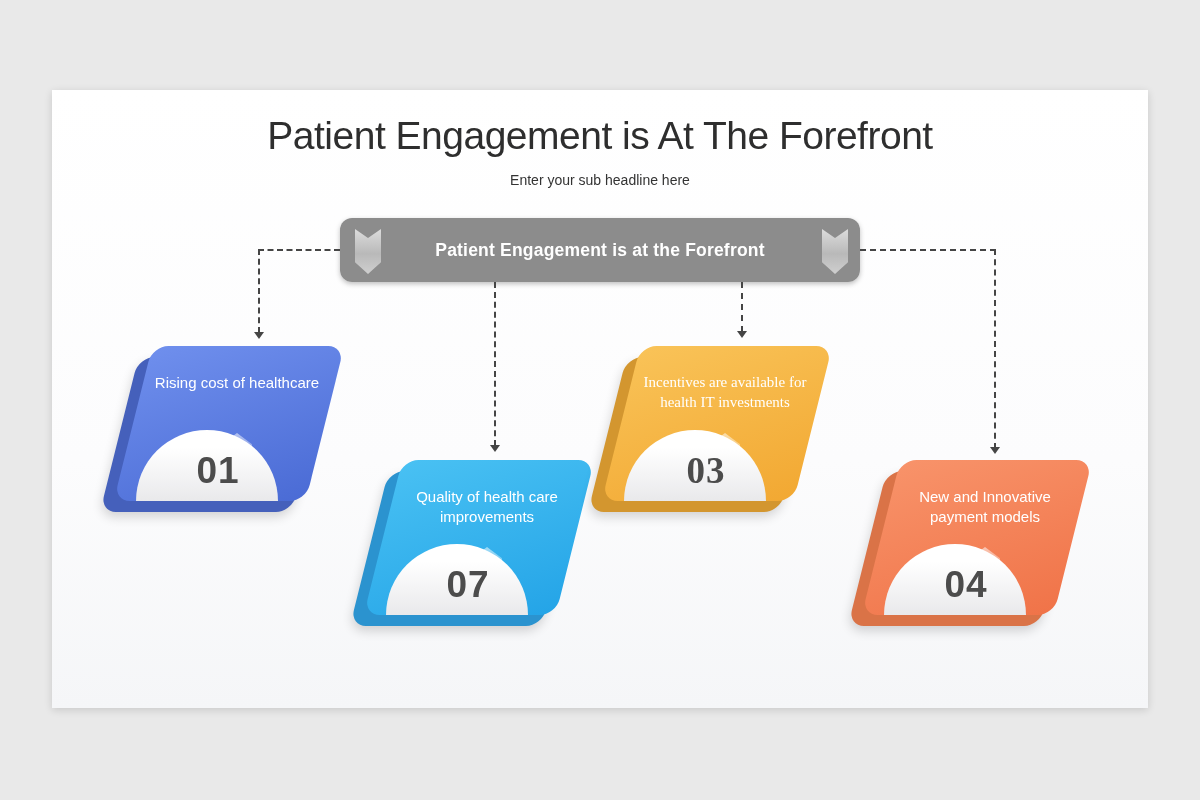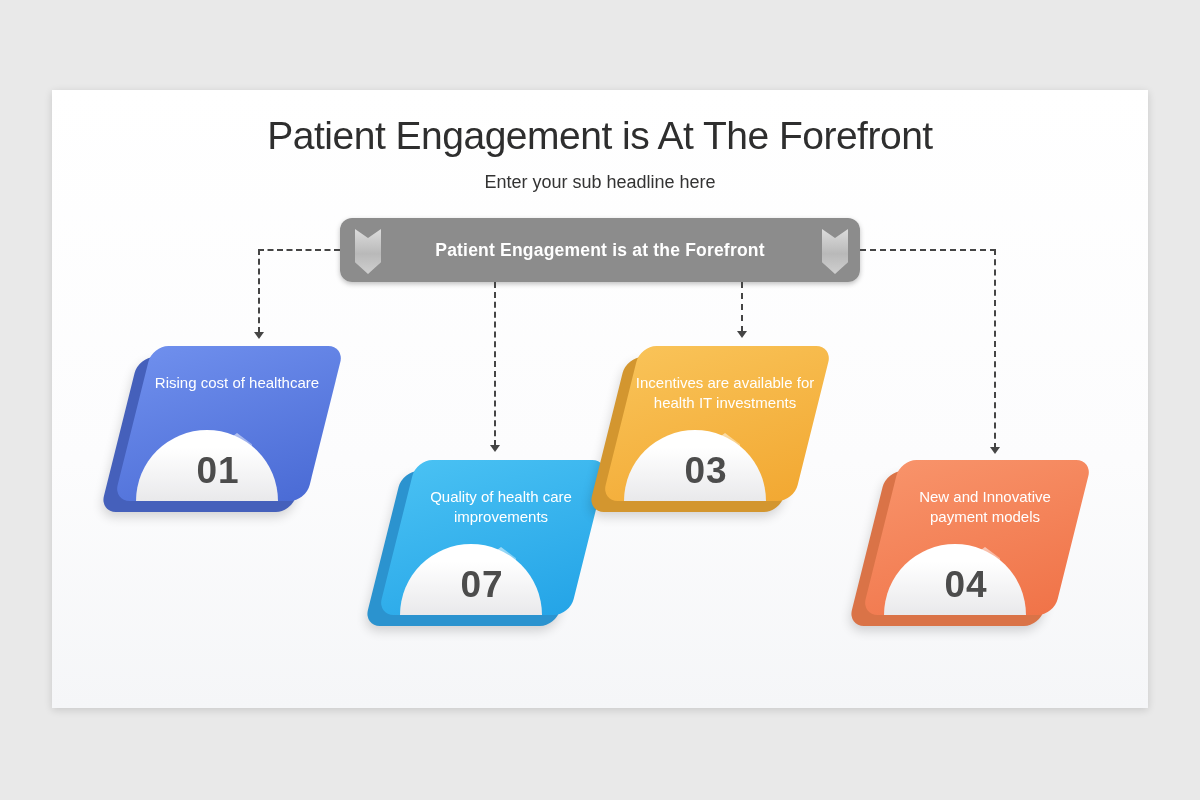--- a/index.html
+++ b/index.html
@@ -18,21 +18,21 @@
     padding-left: 40px;
   }
 
   .title {
     position:absolute; top:24px; left:0; width:100%;
     text-align:center; font-size:39px; font-weight:400;
     color:#2e2e2e; letter-spacing:-0.5px;
   }
   .subtitle {
     position:absolute; top:82px; left:0; width:100%;
-    text-align:center; font-size:18px; color:#333;
+    text-align:center; font-size:14px; color:#333;
   }
 
   
   .banner {
     position:absolute; left:288px; top:128px; width:520px; height:64px;
     background: linear-gradient(180deg, #949494, #868686);
     border-radius:12px;
     box-shadow: 0 2px 5px rgba(0,0,0,.25);
   }
   .banner-label {
@@ -132,33 +132,33 @@
       <div class="card-front"></div>
       <div class="card-content">
         <div class="card-text">Rising cost of healthcare</div>
         <div class="chevron-up"></div>
         <div class="semi">
           <span class="num">01</span>
         </div>
       </div>
     </div>
 
-    <div class="card" style="left: 345px; top: 370px; --grad-top: #49c1f3; --grad-bot: #24a4e7; --back: #2b93cf;">
+    <div class="card" style="left: 331px; top: 370px; --grad-top: #49c1f3; --grad-bot: #24a4e7; --back: #2b93cf;">
       <div class="card-back"></div>
       <div class="card-front"></div>
       <div class="card-content">
         <div class="card-text">Quality of health care improvements</div>
         <div class="chevron-up"></div>
         <div class="semi">
           <span class="num">07</span>
         </div>
       </div>
     </div>
 
-    <div class="card" style="left: 569px; top: 256px; --grad-top: #f9c358; --grad-bot: #f2a832; --back: #d3962f;">
+    <div class="card" style="left: 569px; top: 256px; font-family: Liberation Serif, serif; --grad-top: #f9c358; --grad-bot: #f2a832; --back: #d3962f;">
       <div class="card-back"></div>
       <div class="card-front"></div>
       <div class="card-content">
         <div class="card-text">Incentives are available for health IT investments</div>
         <div class="chevron-up"></div>
         <div class="semi">
           <span class="num">03</span>
         </div>
       </div>
     </div>

